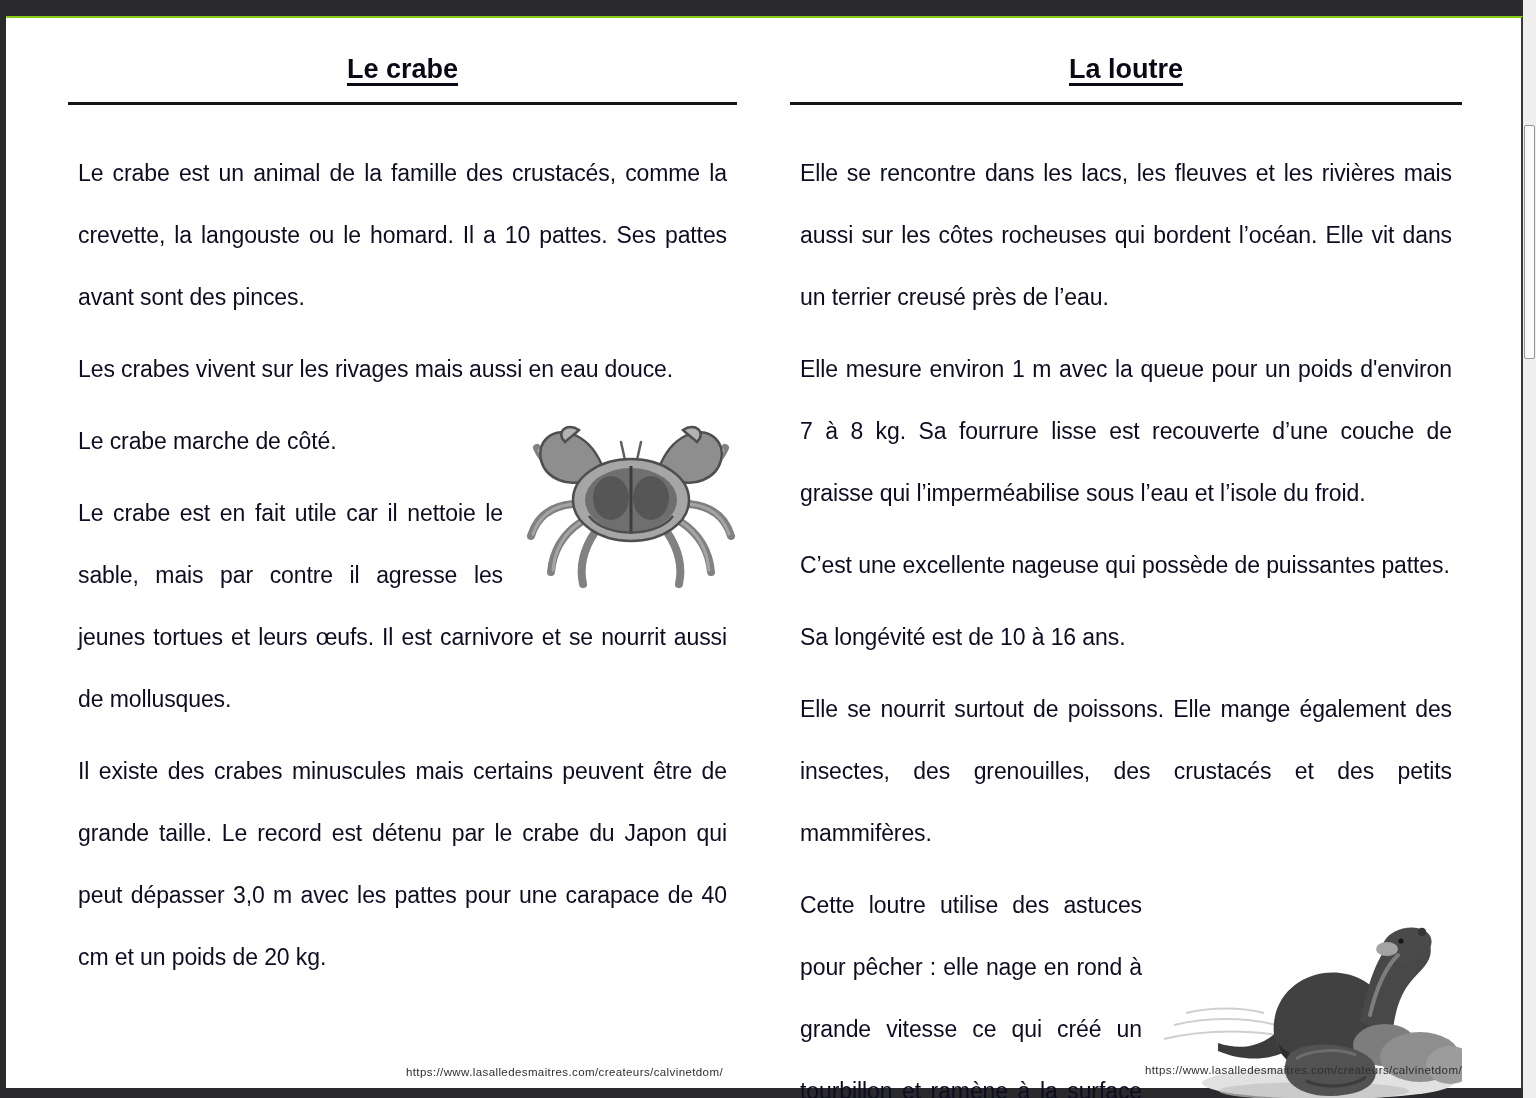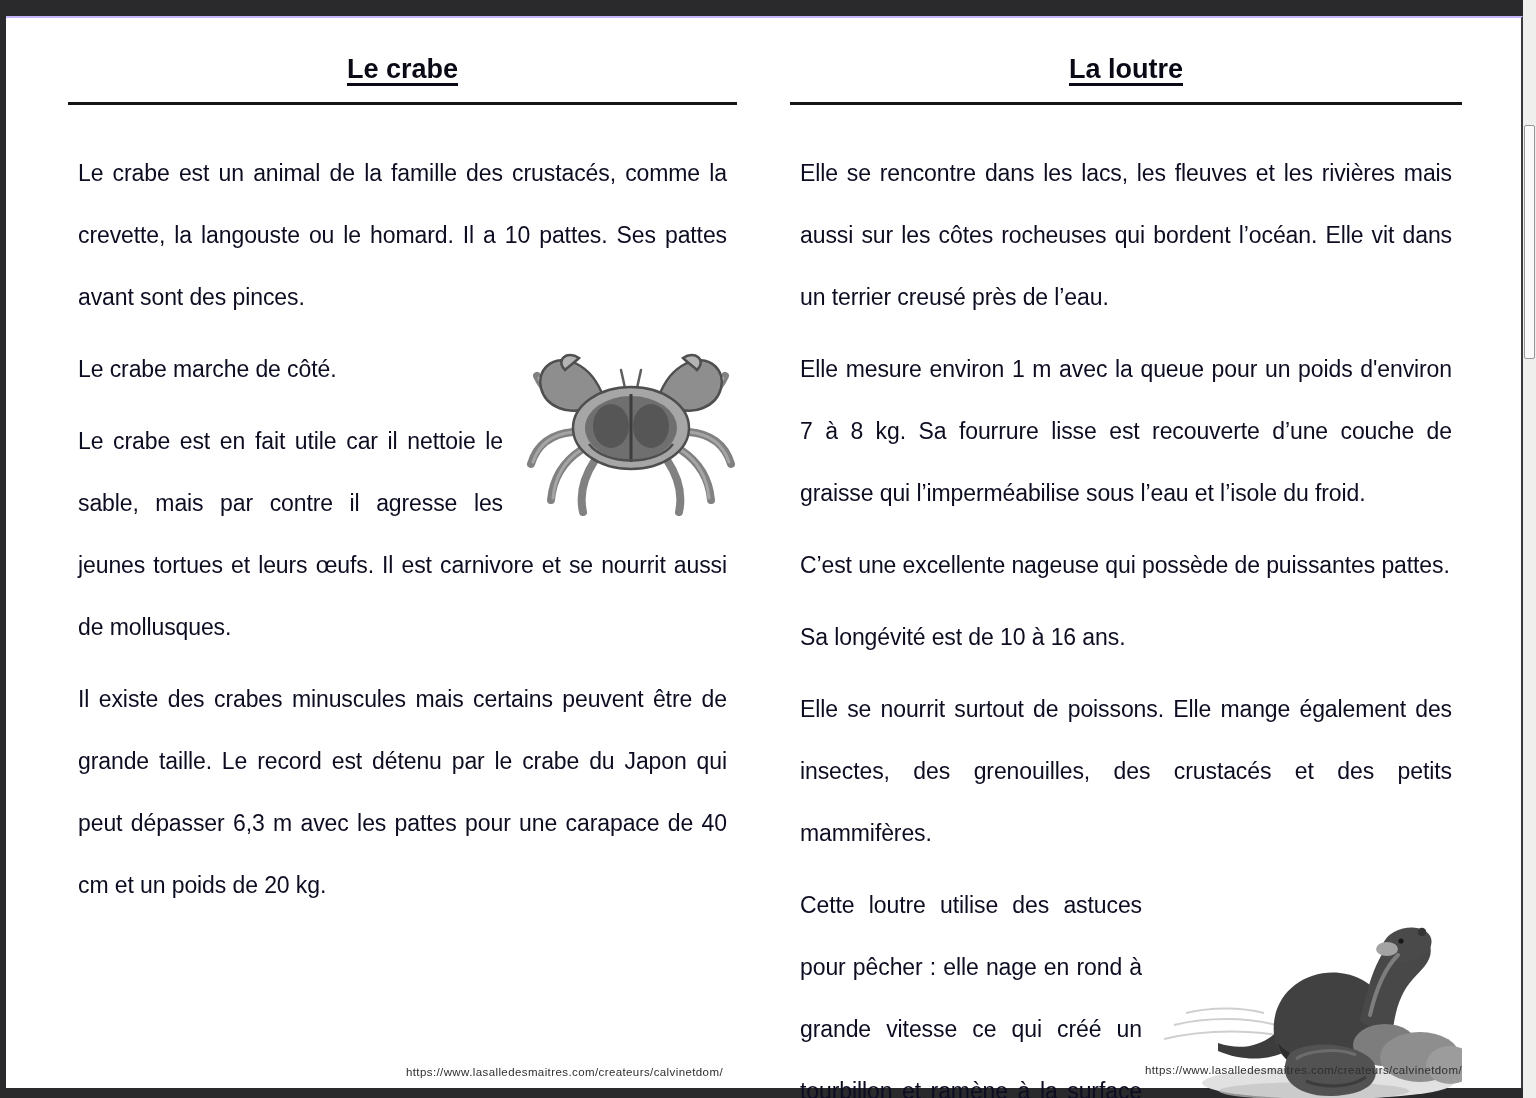--- a/index.html
+++ b/index.html
@@ -8,21 +8,21 @@
     background: #2a2a2d;
     position: relative;
     overflow: hidden;
     font-family: "Liberation Sans", sans-serif;
   }
   .page {
     position: absolute;
     left: 6px; top: 16px;
     width: 1515px; height: 1070px;
     background: #ffffff;
-    border-top: 2px solid #c4b5fd;
+    border-top: 2px solid #84cc16;
     border-right: 2px solid #3a3a3c;
   }
   .column {
     position: absolute;
     top: 22px;
     height: 1046px;
   }
   .col-left  { left: 62px;  width: 669px; }
   .col-right { left: 784px; width: 672px; }
   .title {
@@ -84,20 +84,21 @@
 </head>
 <body>
 
 <div class="page">
 
   <section class="column col-left">
     <h1 class="title"><span>Le crabe</span></h1>
     <div class="rule"></div>
     <div class="body">
       <p>Le crabe est un animal de la famille des crustacés, comme la crevette, la langouste ou le homard. Il a 10 pattes. Ses pattes avant sont des pinces.</p>
+      <p>Les crabes vivent sur les rivages mais aussi en eau douce.</p>
       <div class="float-img float-crab">
         
         <svg width="212" height="184" viewBox="0 0 212 184" xmlns="http://www.w3.org/2000/svg">
           <g transform="translate(0,10)">
 
             <g stroke="#818181" stroke-width="8" fill="none" stroke-linecap="round">
               <path d="M56,62 C34,54 20,46 12,28"></path>
               <path d="M48,84 C26,86 12,96 6,116"></path>
               <path d="M56,102 C38,114 28,130 26,152"></path>
               <path d="M70,112 C58,130 54,146 58,164"></path>
@@ -131,21 +132,21 @@
             <ellipse cx="106" cy="80" rx="46" ry="32" fill="#6f6f6f"></ellipse>
             <ellipse cx="86" cy="78" rx="18" ry="22" fill="#565656"></ellipse>
             <ellipse cx="126" cy="78" rx="18" ry="22" fill="#565656"></ellipse>
             <path d="M106,46 L106,114" stroke="#3d3d3d" stroke-width="3"></path>
             <path d="M64,96 C80,118 132,118 148,96" fill="none" stroke="#4e4e4e" stroke-width="2.5"></path>
           </g>
         </svg>
       </div>
       <p>Le crabe marche de côté.</p>
       <p>Le crabe est en fait utile car il nettoie le sable, mais par contre il agresse les jeunes tortues et leurs œufs. Il est carnivore et se nourrit aussi de mollusques.</p>
-      <p>Il existe des crabes minuscules mais certains peuvent être de grande taille. Le record est détenu par le crabe du Japon qui peut dépasser 6,3 m  avec les pattes pour une carapace de 40 cm et un poids de 20 kg.</p>
+      <p>Il existe des crabes minuscules mais certains peuvent être de grande taille. Le record est détenu par le crabe du Japon qui peut dépasser 3,0 m  avec les pattes pour une carapace de 40 cm et un poids de 20 kg.</p>
     </div>
     <div class="src src-left">https://www.lasalledesmaitres.com/createurs/calvinetdom/</div>
   </section>
 
   <section class="column col-right">
     <h1 class="title"><span>La loutre</span></h1>
     <div class="rule"></div>
     <div class="body">
       <p>Elle se rencontre dans les lacs, les fleuves et les rivières mais aussi sur les côtes rocheuses qui bordent l’océan. Elle vit dans un terrier creusé près de l’eau.</p>
       <p>Elle mesure environ 1 m avec la queue pour un poids d'environ 7 à 8 kg. Sa fourrure lisse est recouverte d’une couche de graisse qui l’imperméabilise sous l’eau et l’isole du froid.</p>

